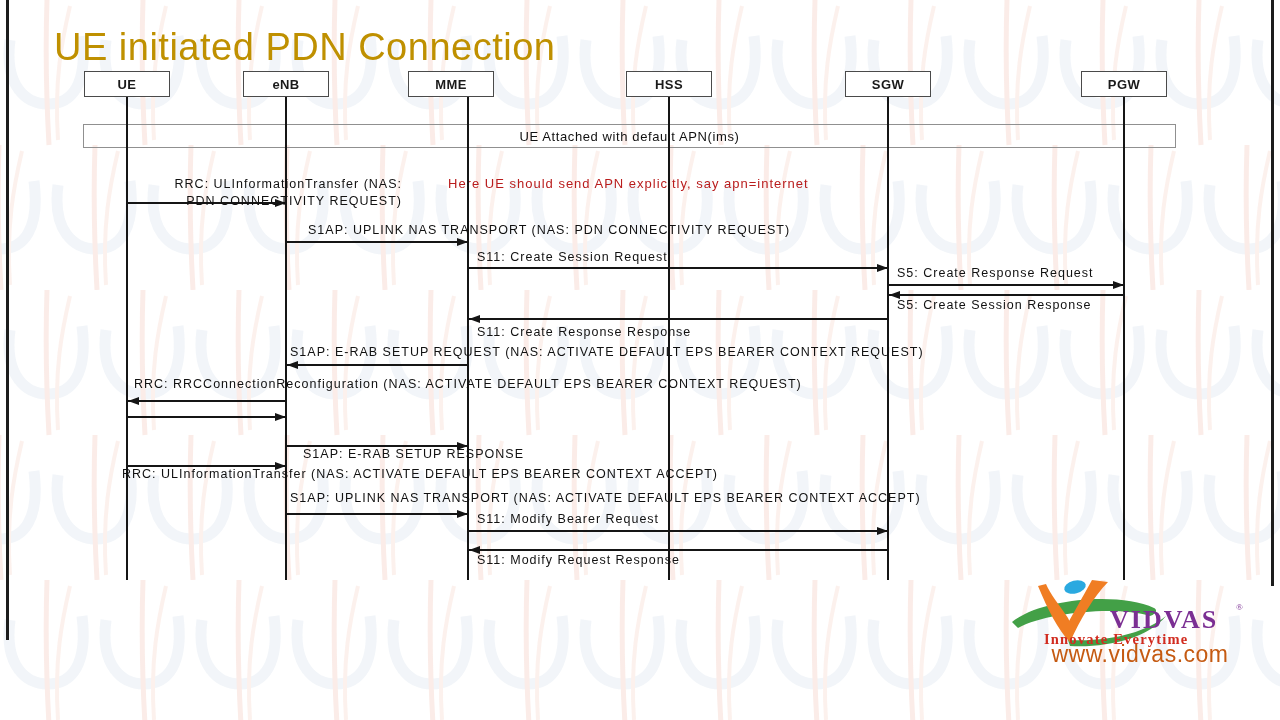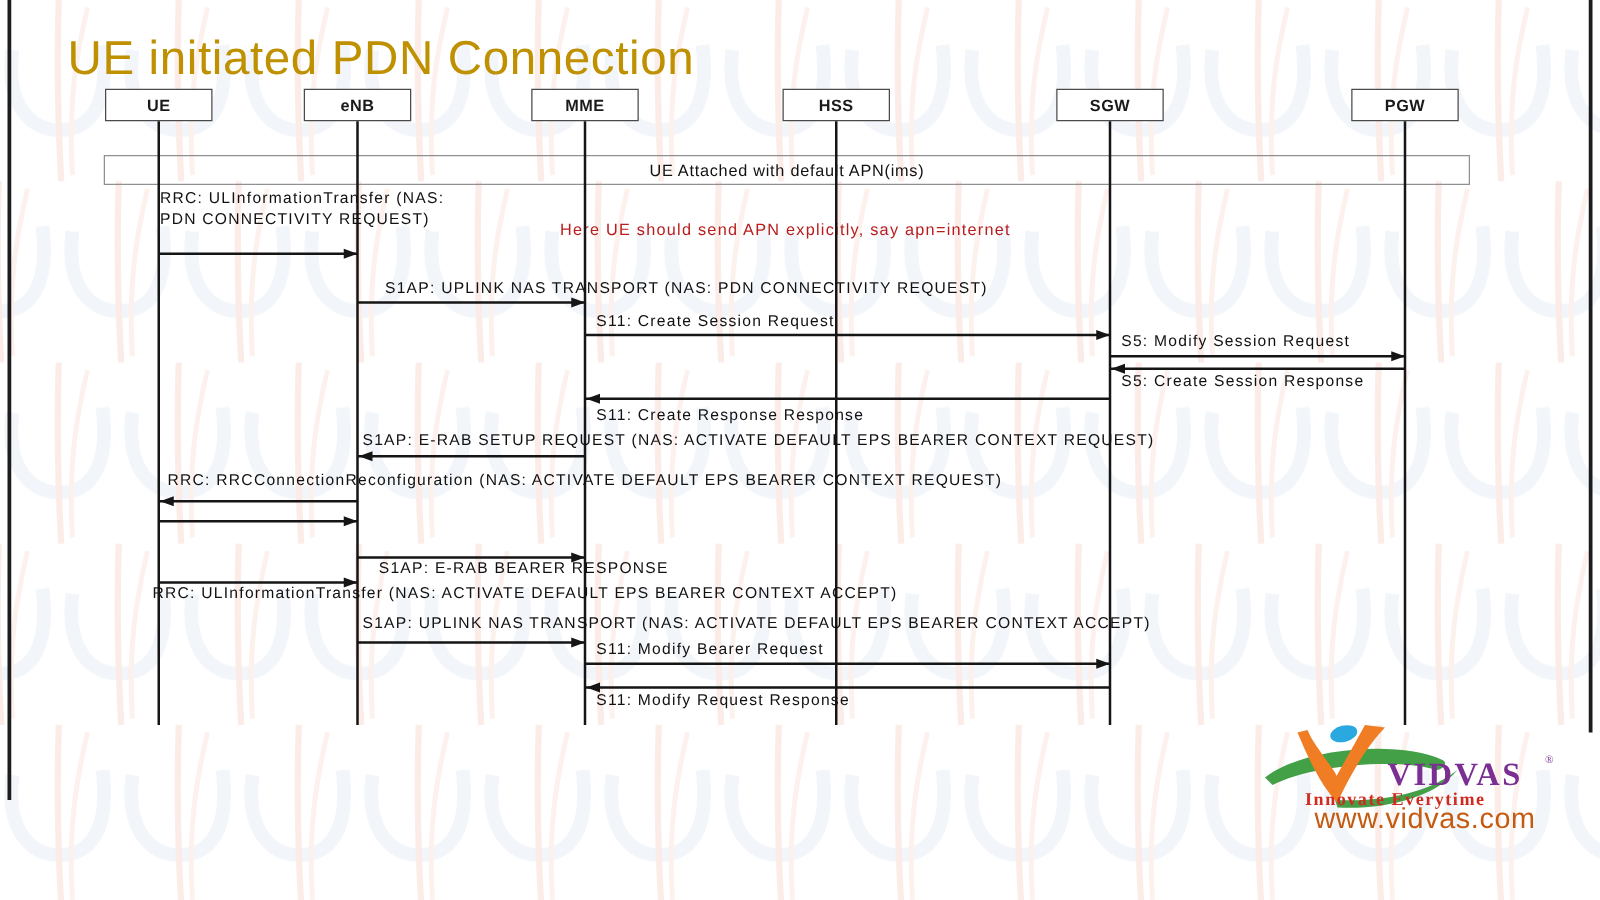--- a/index.html
+++ b/index.html
@@ -73,58 +73,58 @@
   <h1 class="title" style="color: rgb(191, 144, 0);">UE initiated PDN Connection</h1>
 
   <div id="diagram-layer">
     <div class="banner" style="left: 83px; top: 124px; width: 1093px; height: 24px;">UE Attached with default APN(ims)</div>
     <div class="note" style="color: #b91c1c; left: 448px; top: 176px;">Here UE should send APN explicitly, say apn=internet</div>
 
   <div class="ll-box" style="left: 84px; top: 71px;">UE</div>
       <div class="ll-line" style="left: 126px; top: 97px; height: 483px; background: rgb(21, 21, 21);"></div>
       <div class="ll-box" style="left: 243px; top: 71px;">eNB</div>
       <div class="ll-line" style="left: 285px; top: 97px; height: 483px; background: rgb(21, 21, 21);"></div>
-      <div class="ll-box" style="left: 425px; top: 71px;">MME</div>
+      <div class="ll-box" style="left: 408px; top: 71px;">MME</div>
       <div class="ll-line" style="left: 467px; top: 97px; height: 483px; background: rgb(21, 21, 21);"></div>
       <div class="ll-box" style="left: 626px; top: 71px;">HSS</div>
       <div class="ll-line" style="left: 668px; top: 97px; height: 483px; background: rgb(21, 21, 21);"></div>
       <div class="ll-box" style="left: 845px; top: 71px;">SGW</div>
       <div class="ll-line" style="left: 887px; top: 97px; height: 483px; background: rgb(21, 21, 21);"></div>
       <div class="ll-box" style="left: 1081px; top: 71px;">PGW</div>
       <div class="ll-line" style="left: 1123px; top: 97px; height: 483px; background: rgb(21, 21, 21);"></div>
       <div class="msg-line" style="left: 127px; width: 159px; top: 202px; background: rgb(21, 21, 21);"></div>
       <div class="msg-head right" style="top: 198.8px; left: 275px;"></div>
-      <div class="msg-label" style="left: 128px; top: 150px; text-align: left; width: 274px;">RRC: ULInformationTransfer (NAS:
+      <div class="msg-label" style="left: 128px; top: 176px; text-align: right; width: 274px;">RRC: ULInformationTransfer (NAS:
 PDN CONNECTIVITY REQUEST)</div>
       <div class="msg-line" style="left: 286px; width: 182px; top: 241px; background: rgb(21, 21, 21);"></div>
       <div class="msg-head right" style="top: 237.8px; left: 457px;"></div>
       <div class="msg-label" style="left: 308px; top: 222px;">S1AP: UPLINK NAS TRANSPORT (NAS: PDN CONNECTIVITY REQUEST)</div>
       <div class="msg-line" style="left: 468px; width: 420px; top: 267px; background: rgb(21, 21, 21);"></div>
       <div class="msg-head right" style="top: 263.8px; left: 877px;"></div>
       <div class="msg-label" style="left: 477px; top: 249px;">S11: Create Session Request</div>
       <div class="msg-line" style="left: 888px; width: 236px; top: 284px; background: rgb(21, 21, 21);"></div>
       <div class="msg-head right" style="top: 280.8px; left: 1113px;"></div>
-      <div class="msg-label" style="left: 897px; top: 265px;">S5: Modify Session Request</div>
+      <div class="msg-label" style="left: 897px; top: 265px;">S5: Create Response Request</div>
       <div class="msg-line" style="left: 888px; width: 236px; top: 294px; background: rgb(21, 21, 21);"></div>
       <div class="msg-head left" style="top: 290.8px; left: 889px;"></div>
       <div class="msg-label" style="left: 897px; top: 297px; text-align: right;">S5: Create Session Response</div>
       <div class="msg-line" style="left: 468px; width: 420px; top: 318px; background: rgb(21, 21, 21);"></div>
       <div class="msg-head left" style="top: 314.8px; left: 469px;"></div>
       <div class="msg-label" style="left: 477px; top: 324px;">S11: Create Response Response</div>
       <div class="msg-line" style="left: 286px; width: 182px; top: 364px; background: rgb(21, 21, 21);"></div>
       <div class="msg-head left" style="top: 360.8px; left: 287px;"></div>
       <div class="msg-label" style="left: 290px; top: 344px;">S1AP: E-RAB SETUP REQUEST (NAS: ACTIVATE DEFAULT EPS BEARER CONTEXT REQUEST)</div>
       <div class="msg-line" style="left: 127px; width: 159px; top: 400px; background: rgb(21, 21, 21);"></div>
       <div class="msg-head left" style="top: 396.8px; left: 128px;"></div>
       <div class="msg-label" style="left: 134px; top: 376px;">RRC: RRCConnectionReconfiguration (NAS: ACTIVATE DEFAULT EPS BEARER CONTEXT REQUEST)</div>
       <div class="msg-line" style="left: 127px; width: 159px; top: 416px; background: rgb(21, 21, 21);"></div>
       <div class="msg-head right" style="top: 412.8px; left: 275px;"></div>
       <div class="msg-line" style="left: 286px; width: 182px; top: 445px; background: rgb(21, 21, 21);"></div>
       <div class="msg-head right" style="top: 441.8px; left: 457px;"></div>
-      <div class="msg-label" style="left: 303px; top: 446px;">S1AP: E-RAB BEARER RESPONSE</div>
+      <div class="msg-label" style="left: 303px; top: 446px;">S1AP: E-RAB SETUP RESPONSE</div>
       <div class="msg-line" style="left: 127px; width: 159px; top: 465px; background: rgb(21, 21, 21);"></div>
       <div class="msg-head right" style="top: 461.8px; left: 275px;"></div>
       <div class="msg-label" style="left: 122px; top: 466px;">RRC: ULInformationTransfer (NAS: ACTIVATE DEFAULT EPS BEARER CONTEXT ACCEPT)</div>
       <div class="msg-line" style="left: 286px; width: 182px; top: 513px; background: rgb(21, 21, 21);"></div>
       <div class="msg-head right" style="top: 509.8px; left: 457px;"></div>
       <div class="msg-label" style="left: 290px; top: 490px;">S1AP: UPLINK NAS TRANSPORT (NAS: ACTIVATE DEFAULT EPS BEARER CONTEXT ACCEPT)</div>
       <div class="msg-line" style="left: 468px; width: 420px; top: 530px; background: rgb(21, 21, 21);"></div>
       <div class="msg-head right" style="top: 526.8px; left: 877px;"></div>
       <div class="msg-label" style="left: 477px; top: 511px;">S11: Modify Bearer Request</div>
       <div class="msg-line" style="left: 468px; width: 420px; top: 549px; background: rgb(21, 21, 21);"></div>

